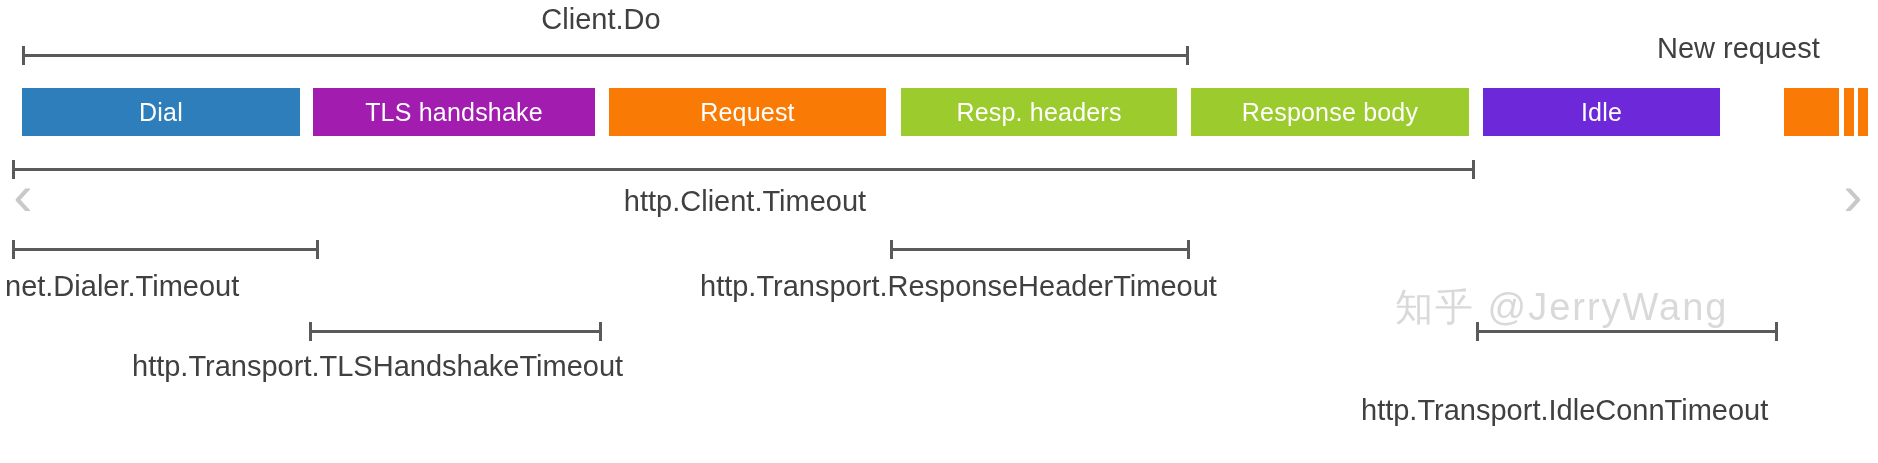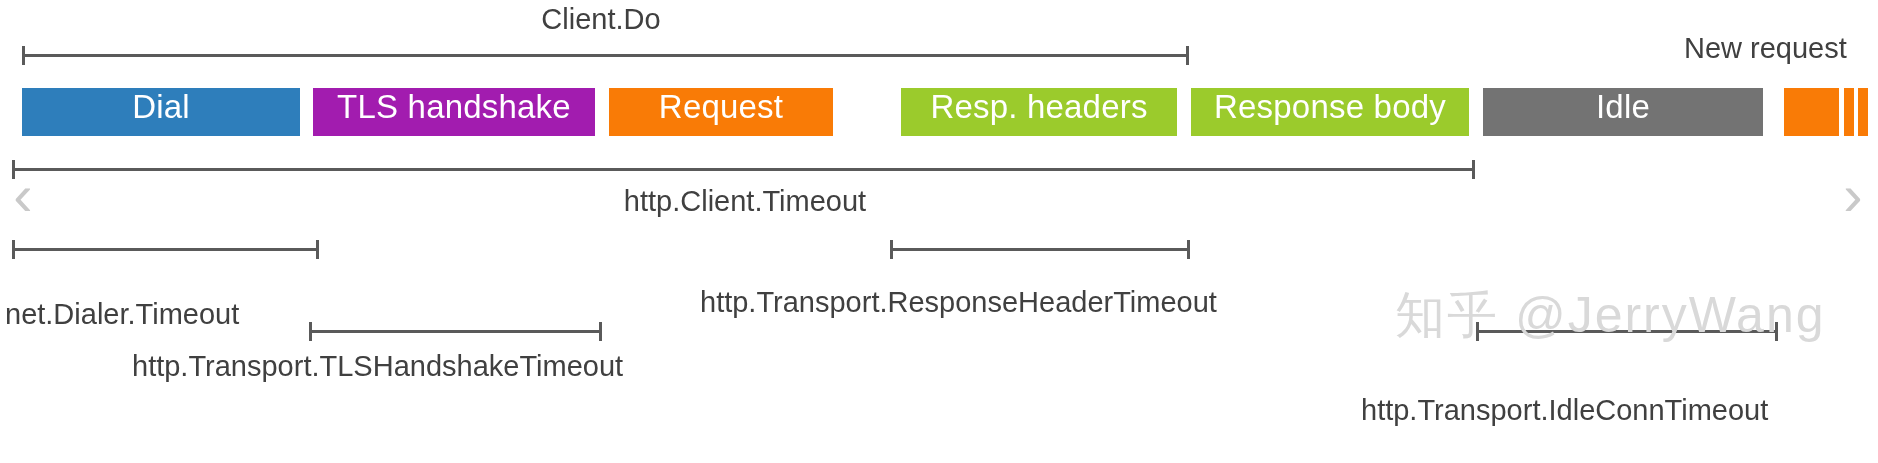--- a/index.html
+++ b/index.html
@@ -59,24 +59,24 @@
     left: 0;
     top: 88px;
     width: 1878px;
     height: 48px;
   }
   .seg {
     position: absolute;
     top: 0;
     height: 48px;
     display: flex;
-    align-items: flex-start;
+    align-items: center;
     justify-content: center;
     color: #ffffff;
-    font-size: 33px;
+    font-size: 25px;
     letter-spacing: .2px;
     overflow: hidden;
     box-sizing: border-box;
   }
   .seg span { pointer-events: none; }
 
   
   .chev {
     position: absolute;
     top: 160px;
@@ -90,61 +90,61 @@
     user-select: none;
   }
   #chev-left  { left: 0px; }
   #chev-right { right: 2px; }
 
   
   #watermark {
     position: absolute;
     left: 1395px;
     top: 282px;
-    font-size: 50px;
+    font-size: 38px;
     color: #d9d9d9;
     white-space: nowrap;
     letter-spacing: 2px;
     font-family: "Liberation Sans", sans-serif;
     user-select: none;
   }
 </style>
 </head>
 <body>
 
 <div id="stage">
 
   <div class="label center" id="label-client-do" style="left: 601px; top: 5px;">Client.Do</div>
 
-  <div class="label" id="label-new-request" style="left: 1657px; top: 34px; margin-left: 27px;">New request</div>
+  <div class="label" id="label-new-request" style="left: 1657px; top: 34px;">New request</div>
 
   <div id="brackets">
       <div class="bracket" style="left: 22px; width: 1167px; top: 44px;">
         <div class="cap left"></div>
         <div class="rule"></div>
         <div class="cap right"></div>
       </div>
       <div class="bracket" style="left: 12px; width: 1463px; top: 158px;">
         <div class="cap left"></div>
         <div class="rule"></div>
         <div class="cap right"></div>
       </div>
       <div class="label center" style="left: 745px; top: 187px; text-align: right;">http.Client.Timeout</div>
       <div class="bracket" style="left: 12px; width: 307px; top: 238px;">
         <div class="cap left"></div>
         <div class="rule"></div>
         <div class="cap right"></div>
       </div>
-      <div class="label" style="left: 5px; top: 272px; margin-top: 28px;">net.Dialer.Timeout</div>
+      <div class="label" style="left: 5px; top: 272px;">net.Dialer.Timeout</div>
       <div class="bracket" style="left: 890px; width: 300px; top: 238px;">
         <div class="cap left"></div>
         <div class="rule"></div>
         <div class="cap right"></div>
       </div>
-      <div class="label" style="left: 700px; top: 288px;">http.Transport.ResponseHeaderTimeout</div>
+      <div class="label" style="left: 700px; top: 272px;">http.Transport.ResponseHeaderTimeout</div>
       <div class="bracket" style="left: 309px; width: 293px; top: 320px;">
         <div class="cap left"></div>
         <div class="rule"></div>
         <div class="cap right"></div>
       </div>
       <div class="label" style="left: 132px; top: 352px;">http.Transport.TLSHandshakeTimeout</div>
       <div class="bracket" style="left: 1476px; width: 302px; top: 320px;">
         <div class="cap left"></div>
         <div class="rule"></div>
         <div class="cap right"></div>
@@ -152,30 +152,30 @@
       <div class="label" style="left: 1361px; top: 352px; margin-top: 44px;">http.Transport.IdleConnTimeout</div>
     </div>
 
   <div id="timeline">
       <div class="seg" style="left: 22px; width: 278px; background: rgb(46, 126, 187);">
         <span>Dial</span>
       </div>
       <div class="seg" style="left: 313px; width: 282px; background: #a21caf;">
         <span>TLS handshake</span>
       </div>
-      <div class="seg" style="left: 609px; width: 224px; background: rgb(249, 123, 6);">
+      <div class="seg" style="left: 609px; width: 277px; background: rgb(249, 123, 6);">
         <span>Request</span>
       </div>
       <div class="seg" style="left: 1191px; width: 278px; background: rgb(155, 203, 44);">
         <span>Response body</span>
       </div>
       <div class="seg" style="left: 901px; width: 276px; background: rgb(155, 203, 44);">
         <span>Resp. headers</span>
       </div>
-      <div class="seg" style="left: 1483px; width: 280px; background: #737373;">
+      <div class="seg" style="left: 1483px; width: 237px; background: #6d28d9;">
         <span>Idle</span>
       </div>
       <div class="seg" style="left: 1784px; width: 55px; background: rgb(249, 123, 6);">
         <span></span>
       </div>
       <div class="seg" style="left: 1844px; width: 10px; background: rgb(249, 123, 6);">
         <span></span>
       </div>
       <div class="seg" style="left: 1858px; width: 10px; background: rgb(249, 123, 6);">
         <span></span>

